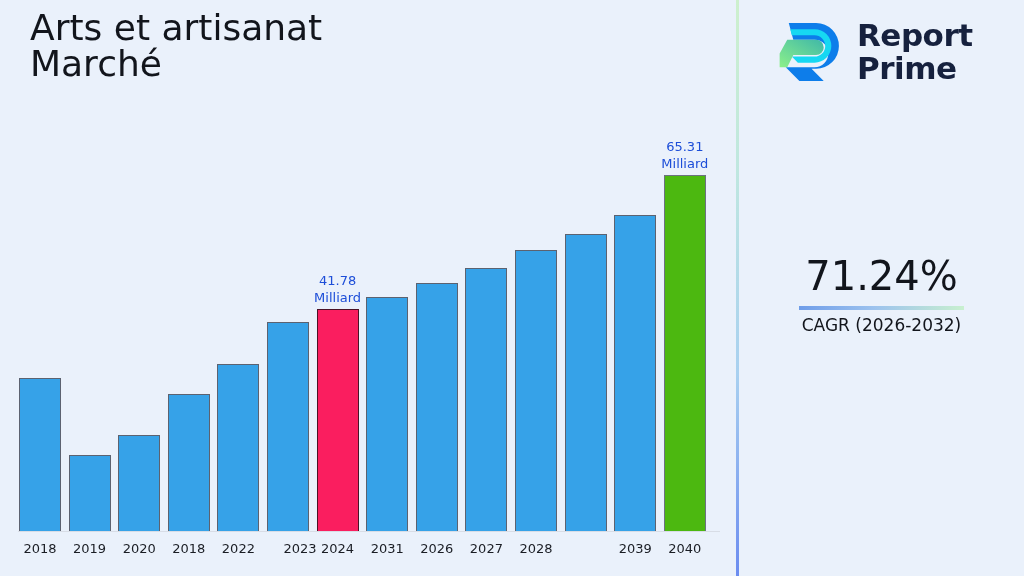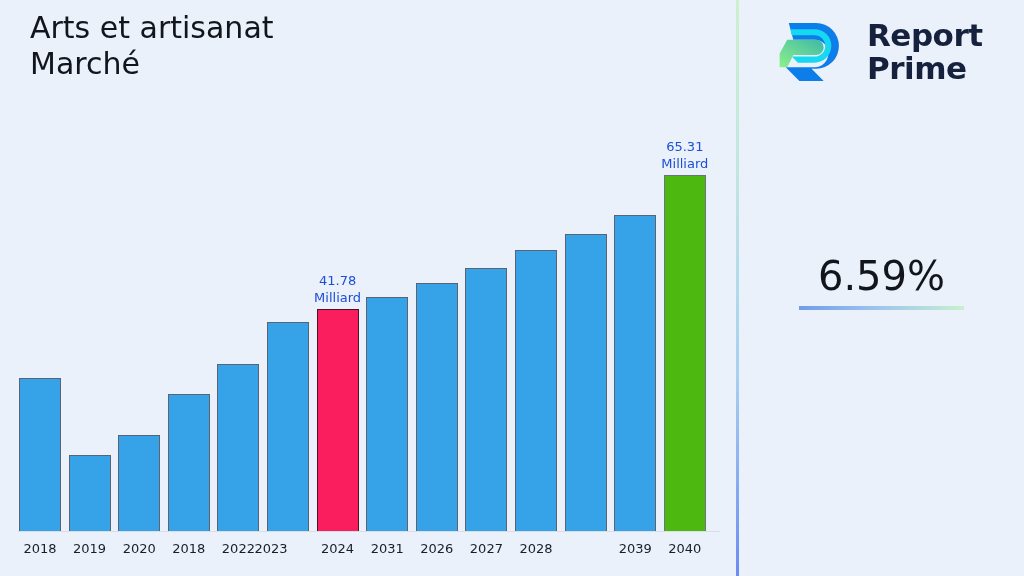--- a/index.html
+++ b/index.html
@@ -26,21 +26,21 @@
     position: absolute;
     left: 0;
     top: 0;
     width: 737px;
     height: 576px;
   }
   .chart-title {
     position: absolute;
     left: 30px;
     top: 10px;
-    font-size: 30px;
+    font-size: 36px;
     line-height: 36px;
     color: #12151c;
     font-family: "DejaVu Sans", "Liberation Sans", sans-serif;
     font-weight: 400;
     letter-spacing: 0px;
     white-space: pre-line;
   }
 
   .plot {
     position: absolute;
@@ -105,21 +105,21 @@
     top: 0;
     width: 285px;
     height: 576px;
   }
   .logo-wrap {
     position: absolute;
     left: 30px;
     top: 14px;
     display: flex;
     align-items: center;
-    gap: 22px;
+    gap: 12px;
   }
   .logo-mark { width: 76px; height: 76px; display: block; }
   .logo-text {
     font-size: 31px;
     line-height: 33px;
     font-weight: bold;
     color: #16213e;
     letter-spacing: -0.5px;
     white-space: pre-line;
     font-family: "DejaVu Sans", "Liberation Sans", sans-serif;
@@ -168,21 +168,21 @@
         <div class="tick-label" style="left: 13px; width: 54px;">2018</div>
         <div class="bar blue" title="2019" style="left: 68.6px; width: 42px; height: 76px;"></div>
         <div class="tick-label" style="left: 62.6px; width: 54px;">2019</div>
         <div class="bar blue" title="2020" style="left: 118.2px; width: 42px; height: 96px;"></div>
         <div class="tick-label" style="left: 112.2px; width: 54px;">2020</div>
         <div class="bar blue" title="2021" style="left: 167.8px; width: 42px; height: 137px;"></div>
         <div class="tick-label" style="left: 161.8px; width: 54px;">2018</div>
         <div class="bar blue" title="2022" style="left: 217.4px; width: 42px; height: 167px;"></div>
         <div class="tick-label" style="left: 211.4px; width: 54px;">2022</div>
         <div class="bar blue" title="2023" style="left: 267px; width: 42px; height: 209px;"></div>
-        <div class="tick-label" style="left: 244px; width: 54px;">2023</div>
+        <div class="tick-label" style="left: 273px; width: 54px;">2023</div>
         <div class="bar pink" title="2024" style="left: 316.6px; width: 42px; height: 222px;"></div>
         <div class="tick-label" style="left: 310.6px; width: 54px;">2024</div>
         <div class="bar-label" style="left: 292.6px; width: 90px; bottom: 270px; margin-top: 9px;">41.78
 Milliard</div>
         <div class="bar blue" title="2025" style="left: 366.2px; width: 42px; height: 234px;"></div>
         <div class="tick-label" style="left: 360.2px; width: 54px;">2031</div>
         <div class="bar blue" title="2026" style="left: 415.8px; width: 42px; height: 248px;"></div>
         <div class="tick-label" style="left: 409.8px; width: 54px;">2026</div>
         <div class="bar blue" title="2027" style="left: 465.4px; width: 42px; height: 263px;"></div>
         <div class="tick-label" style="left: 459.4px; width: 54px;">2027</div>
@@ -218,17 +218,18 @@
           <path d="M28 20 H60 A22 22 0 0 1 60 64 H38 L30 56 H60 A14 14 0 0 0 60 28 H30 Z" fill="#16d8f2"></path>
 
           <path d="M14 52 L24 34 H62 A10 10 0 0 1 62 54 H32 L24 70 H14 Z" fill="url(#gGreen)"></path>
         </svg>
       </span>
       <span class="logo-text">Report
 Prime</span>
     </div>
 
     <div class="cagr-block">
-      <div class="cagr-value">6.59%</div>
+      <div class="cagr-value">71.24%</div>
       <div class="cagr-rule"></div>
+      <div class="cagr-caption">CAGR (2026-2032)</div>
     </div>
   </div>
 </div>
 
 </body></html>

